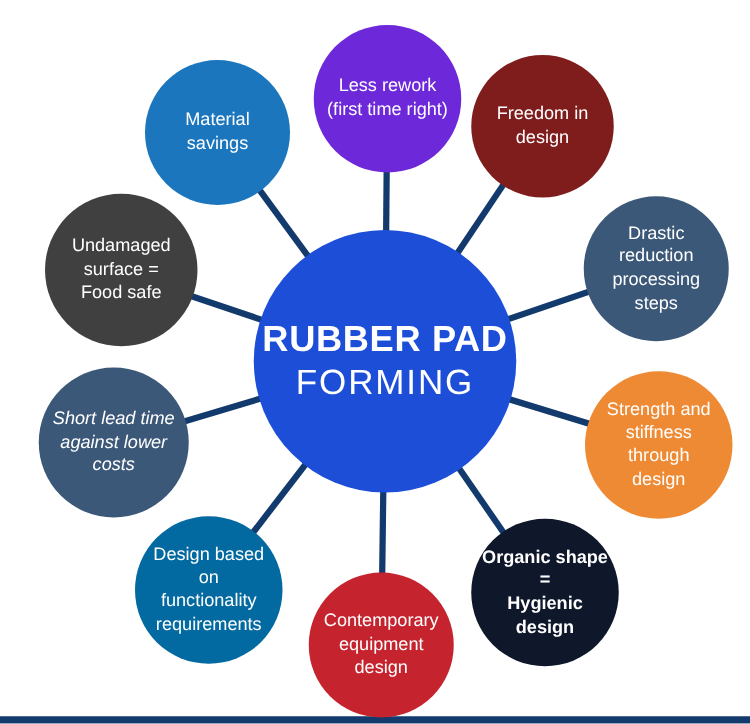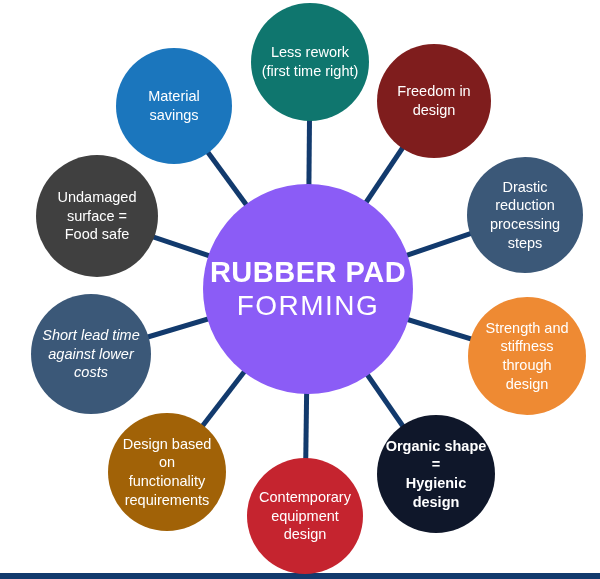--- a/index.html
+++ b/index.html
@@ -51,27 +51,27 @@
       <line x1="308" y1="289" x2="525" y2="215" stroke="#123a6d" stroke-width="5"></line>
       <line x1="308" y1="289" x2="527" y2="356" stroke="#123a6d" stroke-width="5"></line>
       <line x1="308" y1="289" x2="436" y2="474" stroke="#123a6d" stroke-width="5"></line>
       <line x1="308" y1="289" x2="305" y2="516" stroke="#123a6d" stroke-width="5"></line>
       <line x1="308" y1="289" x2="167" y2="472" stroke="#123a6d" stroke-width="5"></line>
       <line x1="308" y1="289" x2="91" y2="354" stroke="#123a6d" stroke-width="5"></line>
       <line x1="308" y1="289" x2="91" y2="216" stroke="#123a6d" stroke-width="5"></line>
       <line x1="308" y1="289" x2="174" y2="106" stroke="#123a6d" stroke-width="5"></line>
     </svg>
 
-  <div class="hub" style="left: 203px; top: 184px; height: 210px; width: 210px; background: #8b5cf6; color: rgb(255, 255, 255);">
+  <div class="hub" style="left: 203px; top: 184px; height: 210px; width: 210px; background: #1d4ed8; color: rgb(255, 255, 255);">
     <span class="line1">RUBBER PAD</span>
     <span class="line2">FORMING</span>
   </div>
 
   <div class="bottom-strip" style="background: rgb(18, 58, 109);"></div>
-<div class="node" style="left: 251px; top: 3px; height: 118px; width: 118px; background: #0f766e;">
+<div class="node" style="left: 251px; top: 20px; height: 118px; width: 118px; background: #6d28d9;">
       <span class="label">Less rework
 (first time right)</span>
     </div>
     <div class="node" style="left: 377px; top: 44px; height: 114px; width: 114px; background: #7f1d1d;">
       <span class="label">Freedom in
 design</span>
     </div>
     <div class="node" style="left: 467px; top: 157px; height: 116px; width: 116px; background: rgb(59, 88, 120);">
       <span class="label">Drastic reduction
 processing steps</span>
@@ -84,21 +84,21 @@
     <div class="node" style="left: 377px; top: 415px; height: 118px; width: 118px; background: #0f172a; font-weight: bold;">
       <span class="label">Organic shape
 =
 Hygienic design</span>
     </div>
     <div class="node" style="left: 247px; top: 458px; height: 116px; width: 116px; background: rgb(197, 36, 47);">
       <span class="label">Contemporary
 equipment
 design</span>
     </div>
-    <div class="node" style="left: 108px; top: 413px; height: 118px; width: 118px; background: #a16207;">
+    <div class="node" style="left: 108px; top: 413px; height: 118px; width: 118px; background: #0369a1;">
       <span class="label">Design based on
 functionality
 requirements</span>
     </div>
     <div class="node" style="left: 31px; top: 294px; height: 120px; width: 120px; background: rgb(59, 88, 120); font-style: italic;">
       <span class="label">Short lead time
 against lower
 costs</span>
     </div>
     <div class="node" style="left: 36px; top: 155px; height: 122px; width: 122px; background: #404040;">

